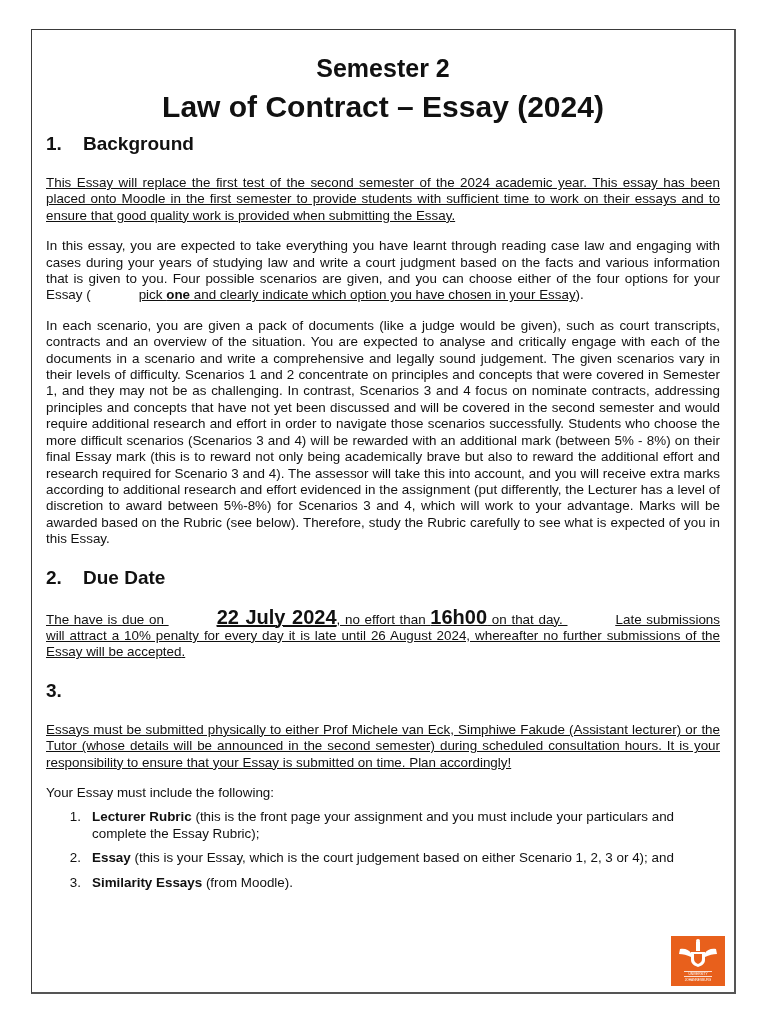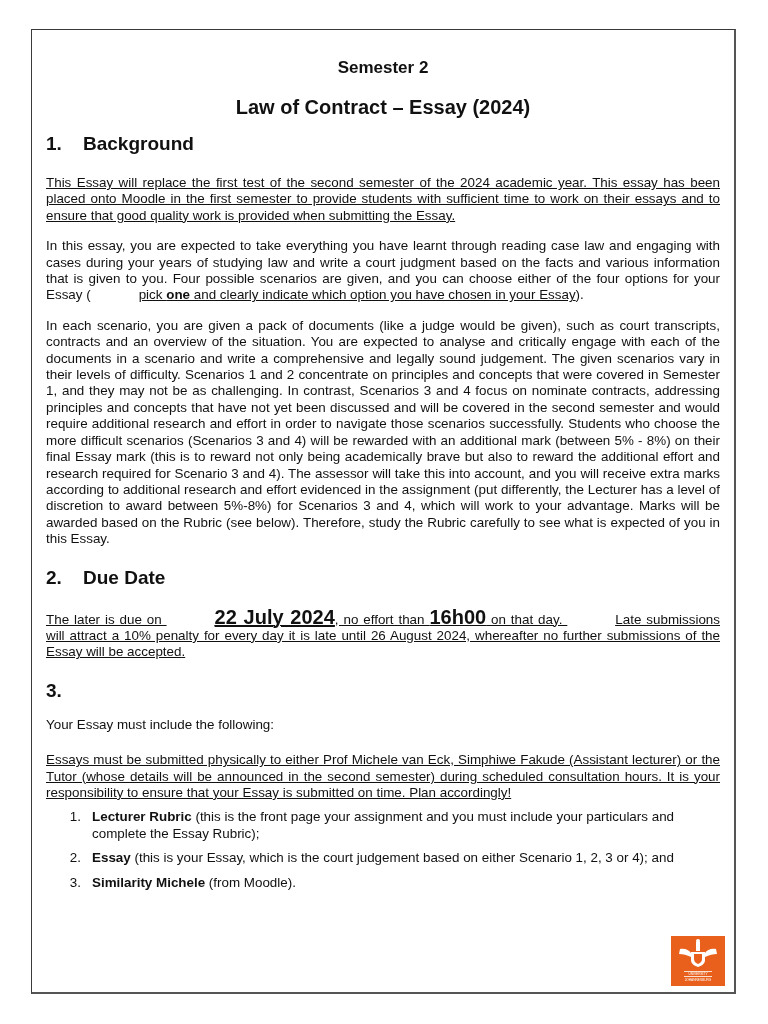--- a/index.html
+++ b/index.html
@@ -29,28 +29,28 @@
     }
     .content {
       position: absolute;
       left: 14px;
       right: 14px;
       top: 0;
     }
     .title1 {
       text-align: center;
       font-weight: bold;
-      font-size: 17px;
+      font-size: 25px;
       margin: 22px 0 0 0;
       line-height: 32px;
     }
     .title2 {
       text-align: center;
       font-weight: bold;
-      font-size: 20px;
+      font-size: 30px;
       margin: 9px 0 0 0;
       line-height: 28px;
     }
     .heading {
       font-weight: bold;
       font-size: 19px;
       line-height: 24px;
       display: flex;
     }
     .heading .num {
@@ -120,39 +120,39 @@
       <span>Background</span>
     </div>
     <p class="para p1">This Essay will replace the first test of the second semester of the 2024 academic year. This essay has been placed onto Moodle in the first semester to provide students with sufficient time to work on their essays and to ensure that good quality work is provided when submitting the Essay.</p>
     <p class="para gap"><span>In this essay, you are expected to take everything you have learnt through reading case law and engaging with cases during your years of studying law and write a court judgment based on the facts and various information that is given to you. Four possible scenarios are given, and you can choose either of the four options for your Essay (</span><span class="u"><span>pick </span><span class="b">one</span><span> and clearly indicate which option you have chosen in your Essay</span></span><span>).</span></p>
     <p class="para gap">In each scenario, you are given a pack of documents (like a judge would be given), such as court transcripts, contracts and an overview of the situation. You are expected to analyse and critically engage with each of the documents in a scenario and write a comprehensive and legally sound judgement. The given scenarios vary in their levels of difficulty. Scenarios 1 and 2 concentrate on principles and concepts that were covered in Semester 1, and they may not be as challenging. In contrast, Scenarios 3 and 4 focus on nominate contracts, addressing principles and concepts that have not yet been discussed and will be covered in the second semester and would require additional research and effort in order to navigate those scenarios successfully. Students who choose the more difficult scenarios (Scenarios 3 and 4) will be rewarded with an additional mark (between 5% - 8%) on their final Essay mark (this is to reward not only being academically brave but also to reward the additional effort and research required for Scenario 3 and 4). The assessor will take this into account, and you will receive extra marks according to additional research and effort evidenced in the assignment (put differently, the Lecturer has a level of discretion to award between 5%-8%) for Scenarios 3 and 4, which will work to your advantage. Marks will be awarded based on the Rubric (see below). Therefore, study the Rubric carefully to see what is expected of you in this Essay.</p>
 
     <div class="heading h-due">
       <span class="num">2.</span>
       <span>Due Date</span>
     </div>
-    <p class="para p1"><span>The later is due on </span><span class="big u">22 July 2024</span><span>, no effort than </span><span class="big">16h00</span><span> on that day. </span><span class="u">Late submissions will attract a 10% penalty for every day it is late until 26 August 2024, whereafter no further submissions of the Essay will be accepted</span><span>.</span></p>
+    <p class="para p1"><span>The have is due on </span><span class="big u">22 July 2024</span><span>, no effort than </span><span class="big">16h00</span><span> on that day. </span><span class="u">Late submissions will attract a 10% penalty for every day it is late until 26 August 2024, whereafter no further submissions of the Essay will be accepted</span><span>.</span></p>
 
     <div class="heading h-sub">
       <span class="num">3.</span>
     </div>
+    <p class="para p1">Essays must be submitted physically to either Prof Michele van Eck, Simphiwe Fakude (Assistant lecturer) or the Tutor (whose details will be announced in the second semester) during scheduled consultation hours. It is your responsibility to ensure that your Essay is submitted on time. Plan accordingly!</p>
     <p class="para gap">Your Essay must include the following:</p>
-    <p class="para p1">Essays must be submitted physically to either Prof Michele van Eck, Simphiwe Fakude (Assistant lecturer) or the Tutor (whose details will be announced in the second semester) during scheduled consultation hours. It is your responsibility to ensure that your Essay is submitted on time. Plan accordingly!</p>
     <ol class="req">
       <li>
         <span class="n">1.</span>
         <span class="t"><span class="b">Lecturer Rubric</span><span> (this is the front page your assignment and you must include your particulars and complete the Essay Rubric);</span></span>
       </li>
       <li>
         <span class="n">2.</span>
         <span class="t"><span class="b">Essay</span><span> (this is your Essay, which is the court judgement based on either Scenario 1, 2, 3 or 4); and</span></span>
       </li>
       <li>
         <span class="n">3.</span>
-        <span class="t"><span class="b">Similarity Michele</span><span> (from Moodle).</span></span>
+        <span class="t"><span class="b">Similarity Essays</span><span> (from Moodle).</span></span>
       </li>
     </ol>
   </div>
 
   <div class="logo">
     <svg width="54" height="50" viewBox="0 0 54 50">
 
       <g fill="#ffffff">
         <path d="M9 13 C14 12 18 14 20 17 L20 21 C16 19 12 18 8 18 Z"></path>
         <path d="M45 13 C40 12 36 14 34 17 L34 21 C38 19 42 18 46 18 Z"></path>

